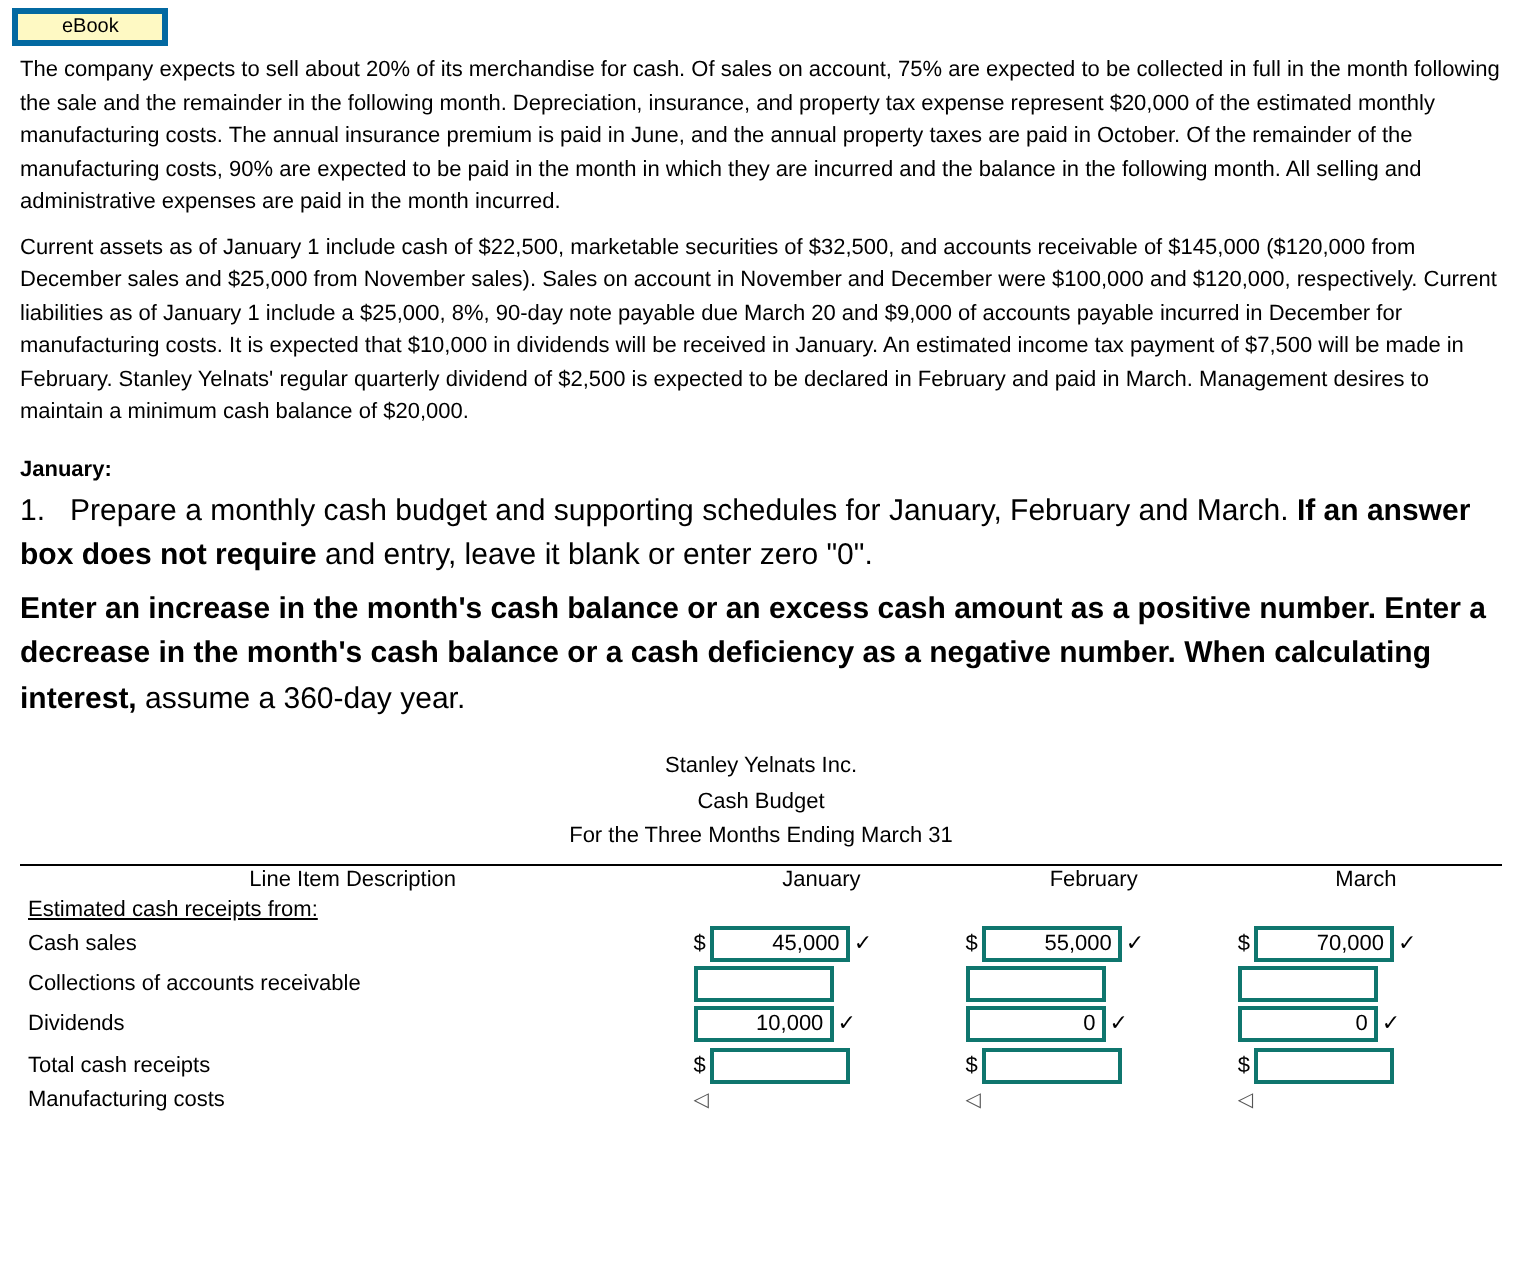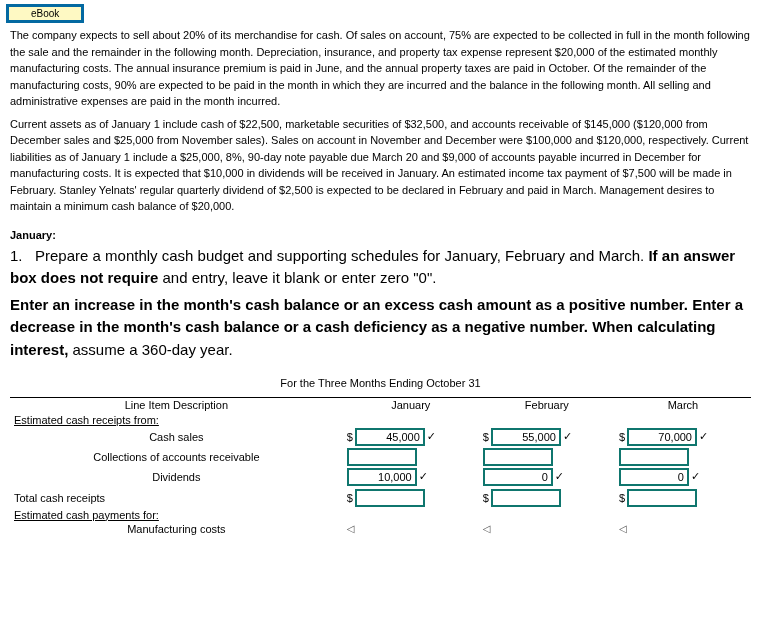--- a/index.html
+++ b/index.html
@@ -90,21 +90,20 @@
     }
 
     .section-label {
       padding-top: 4px;
       font-size: 11px;
       text-decoration: underline;
     }
 
     .indent1 {
       padding-left: 16px;
-      text-align: center;
     }
 
     .indent2 {
       padding-left: 28px;
       margin-top: 19px;
     }
 
     .input-cell {
       display: flex;
       align-items: center;
@@ -177,21 +176,23 @@
   </p>
   <p>
     <span class="bold">Enter an increase in the month's cash balance or an excess cash amount as a positive number. Enter a decrease in the month's cash balance or a cash deficiency as a negative number. When calculating interest,</span>
     <span>assume a 360-day year.</span>
   </p>
 </div>
 
 
 <div class="table-section">
   <div class="table-title">
-    <div>For the Three Months Ending October 31</div>
+    <div>Stanley Yelnats Inc.</div>
+    <div>Cash Budget</div>
+    <div>For the Three Months Ending March 31</div>
   </div>
 
   <table class="cash-table">
     <thead>
       <tr class="header-row top-border">
         <th class="col-desc">Line Item Description</th>
         <th class="col-month">January</th>
         <th class="col-month">February</th>
         <th class="col-month">March</th>
       </tr>
@@ -286,26 +287,20 @@
           </div>
         </td>
         <td class="col-month">
           <div class="empty-input">
             <span class="dollar-sign">$</span>
             <input type="text" class="cash-input" value="" style="">
           </div>
         </td>
       </tr>
 
-      <tr>
-        <td class="col-desc section-label">Estimated cash payments for:</td>
-        <td class="col-month"></td>
-        <td class="col-month"></td>
-        <td class="col-month"></td>
-      </tr>
 
       <tr>
         <td class="col-desc indent1">Manufacturing costs</td>
         <td class="col-month">
           <div class="input-cell">
             <span class="arrow-down">◁</span>
           </div>
         </td>
         <td class="col-month">
           <div class="input-cell">

